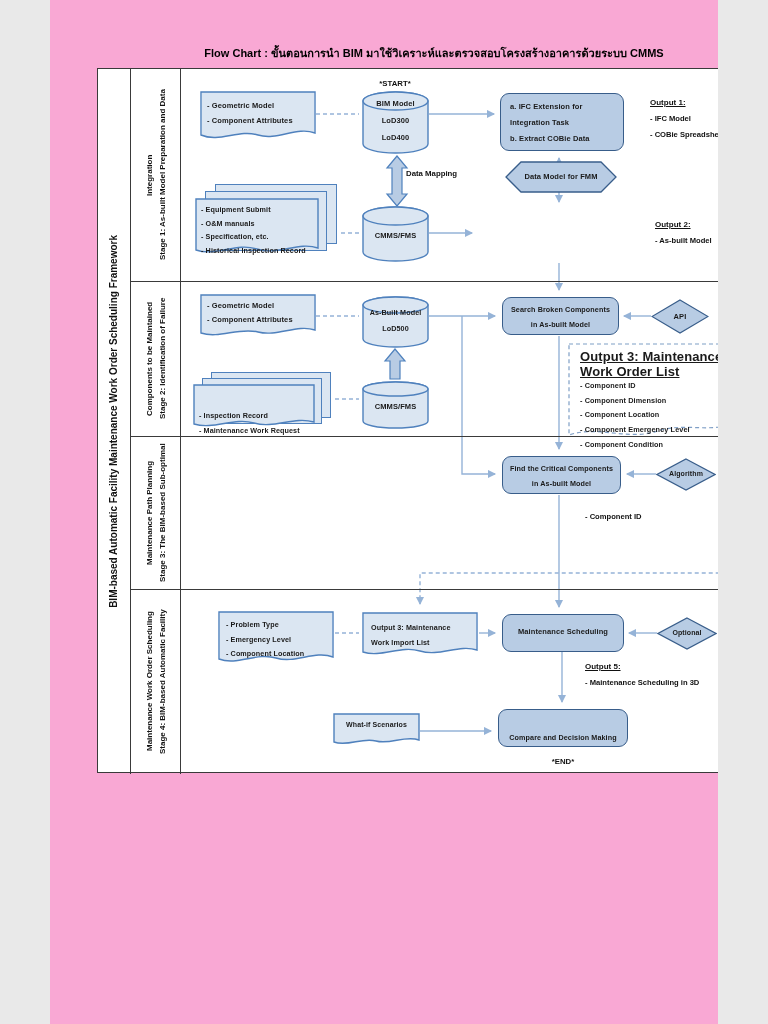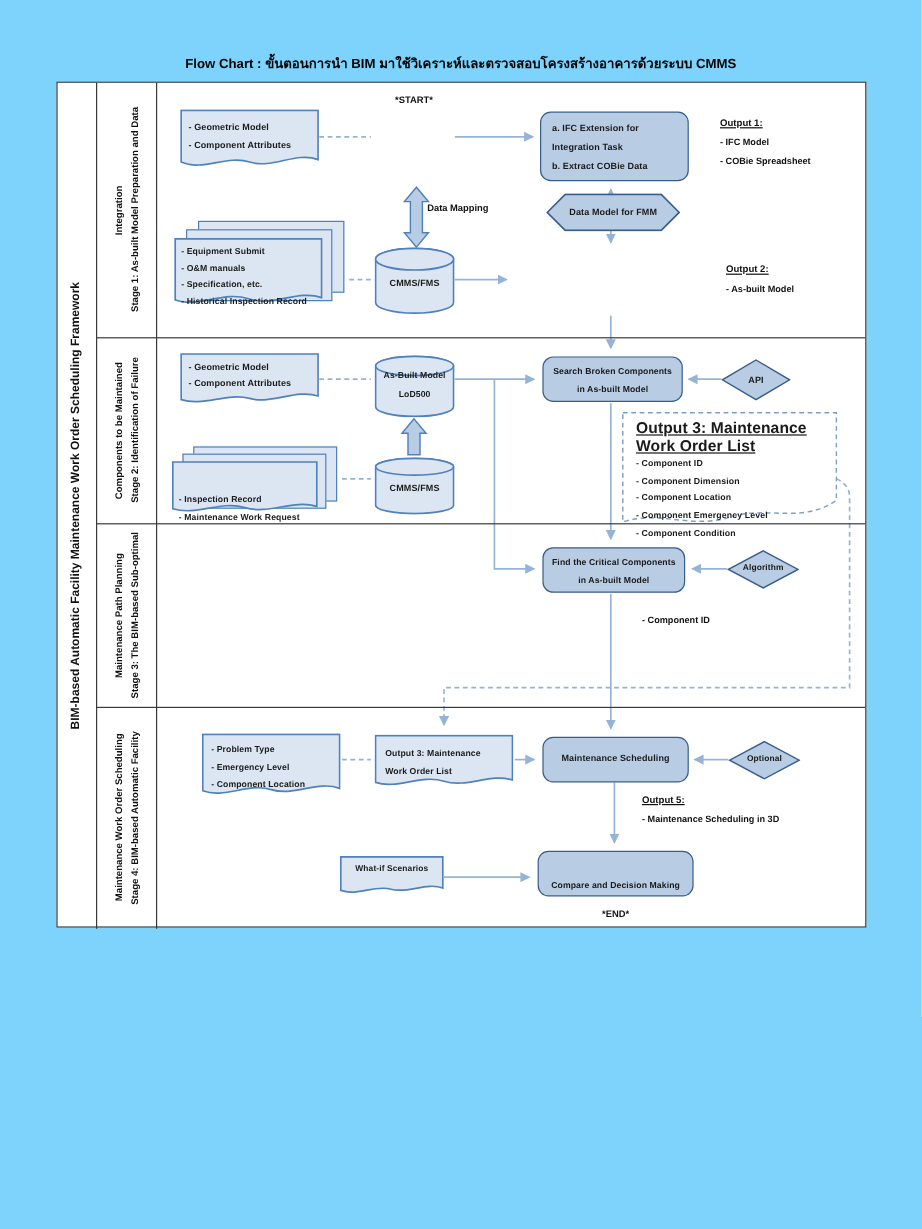--- a/index.html
+++ b/index.html
@@ -1,17 +1,17 @@
 <!DOCTYPE html>
 <html><head>
 <meta charset="utf-8">
 <style>
   * { margin:0; padding:0; box-sizing:border-box; }
   body { background:#e9e9e9; font-family:"Liberation Sans", sans-serif; }
-  #page { position:relative; width:768px; height:1024px; background:#7dd3fc; margin:0 auto; overflow:hidden; }
+  #page { position:relative; width:668px; height:1024px; background:#f9a8d4; margin:0 auto; overflow:hidden; }
   #title { position:absolute; top:44px; left:0; width:768px; text-align:center; font-size:11px; font-weight:bold; color:#000; }
 
   #frame { position:absolute; left:47px; top:68px; width:675px; height:705px; border:1.8px solid #3a3a3a; background:#fff; }
   .vline { position:absolute; top:0; height:705px; border-left:1.3px solid #3a3a3a; }
   .hline { position:absolute; left:32px; width:641px; border-top:1.4px solid #3a3a3a; }
   .vcell { position:absolute; left:33px; width:49px; display:flex; align-items:center; justify-content:center; }
   .vtext { writing-mode:vertical-lr; transform:rotate(180deg); text-align:center; font-size:8px; font-weight:bold; color:#111; line-height:13px; max-height:100%; }
   #fw-cell { position:absolute; left:0; top:0; width:32px; height:705px; display:flex; align-items:center; justify-content:center; }
   #fw-cell .vtext { font-size:10px; font-weight:bold; line-height:12px; }
 
@@ -109,20 +109,31 @@
     <div class="shape" style="left:102px;top:22px;width:116px;height:56px">
       <svg class="bg" viewBox="0 0 120 56" preserveAspectRatio="none">
         <path class="doc-path" d="M1,1 H119 V42 C100,35 80,50 60,44 C40,38 20,52 1,44 Z"></path>
       </svg>
       <div class="txt" style="padding:7px 0 0 7px;line-height:15px">
         <div>- Geometric Model</div>
         <div>- Component Attributes</div>
       </div>
     </div>
 
+    <div class="shape" style="left:264px;top:22px;width:67px;height:63px">
+      <svg class="bg" viewBox="0 0 67 63" preserveAspectRatio="none">
+        <path class="cyl-path" d="M1,10 A32.5,9 0 0 1 66,10 V53 A32.5,9 0 0 1 1,53 Z"></path>
+        <ellipse class="cyl-path" cx="33.5" cy="10" rx="32.5" ry="9"></ellipse>
+      </svg>
+      <div class="txt ctr" style="padding-top:4px;line-height:17px">
+        <div>BIM Model</div>
+        <div>LoD300</div>
+        <div>LoD400</div>
+      </div>
+    </div>
 
     <div class="shape box" style="left:402px;top:24px;width:124px;height:58px">
       <div class="txt" style="padding:5px 0 0 9px;line-height:16px">
         <div>a. IFC Extension for</div>
         <div>Integration Task</div>
         <div>b. Extract COBie Data</div>
       </div>
     </div>
 
     <div class="out" style="left:552px;top:26px;width:150px">
@@ -269,21 +280,21 @@
         <div>- Component Location</div>
       </div>
     </div>
 
     <div class="shape" style="left:264px;top:543px;width:116px;height:50px">
       <svg class="bg" viewBox="0 0 120 50" preserveAspectRatio="none">
         <path class="doc-path" d="M1,1 H119 V38 C100,32 80,45 60,39 C40,33 20,46 1,40 Z"></path>
       </svg>
       <div class="txt" style="padding:8px 0 0 9px;line-height:15px;font-size:7.2px">
         <div>Output 3: Maintenance</div>
-        <div>Work Order List</div>
+        <div>Work Import List</div>
       </div>
     </div>
 
     <div class="shape box" style="left:404px;top:545px;width:122px;height:38px">
       <div class="txt ctr" style="padding-top:12px">Maintenance Scheduling</div>
     </div>
 
     <div class="shape" style="left:559px;top:548px;width:60px;height:33px">
       <svg class="bg" viewBox="0 0 60 33" preserveAspectRatio="none">
         <polygon class="dia-poly" points="30,1 59,16.5 30,32 1,16.5"></polygon>

